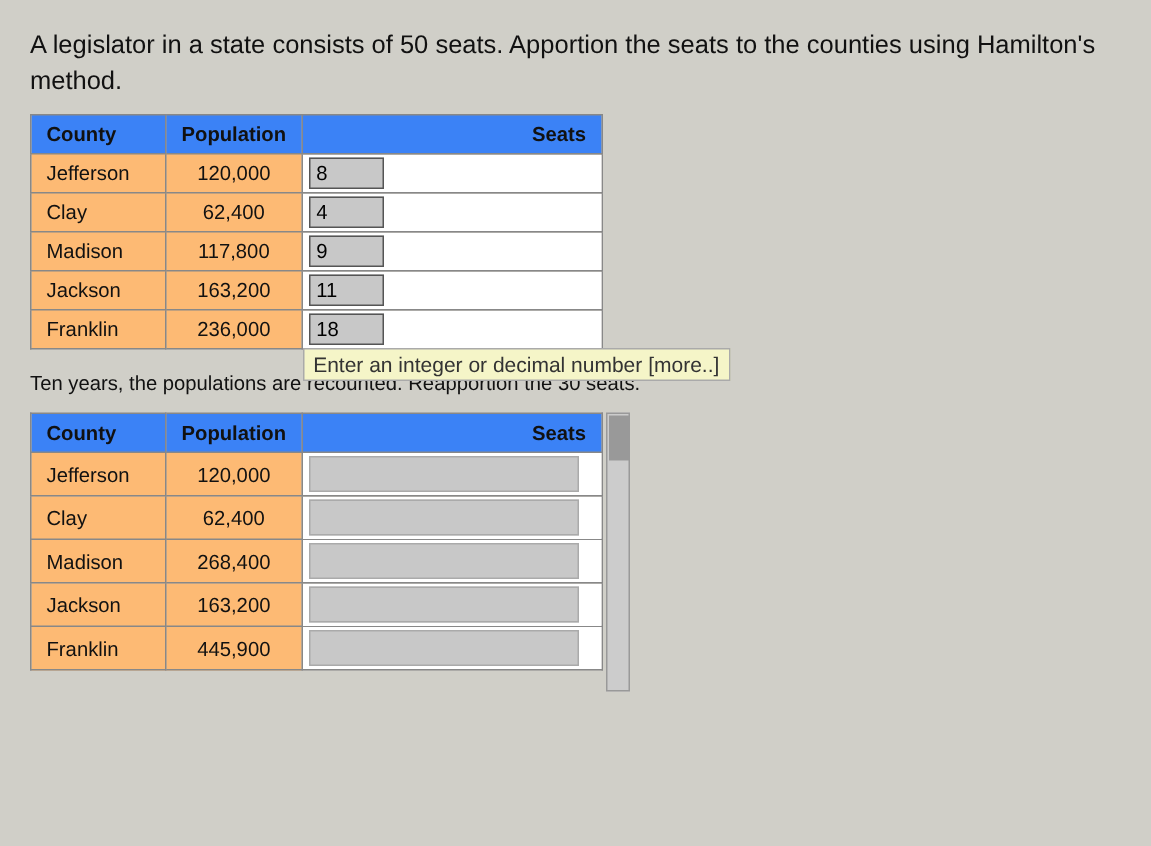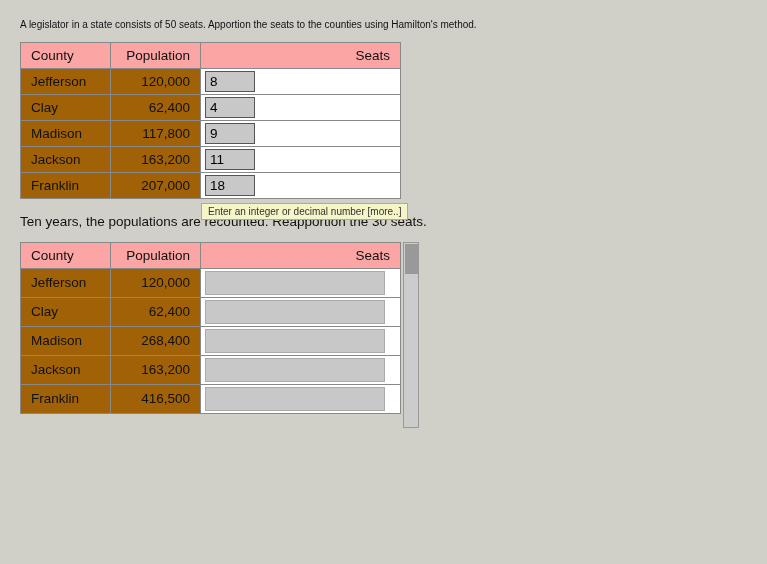--- a/index.html
+++ b/index.html
@@ -6,46 +6,46 @@
     body {
       font-family: Arial, sans-serif;
       font-size: 14px;
       background: #d0cfc8;
       width: 767px;
       min-height: 564px;
       padding: 18px 20px;
       color: #111;
     }
     .intro-text {
-      font-size: 10px;
+      font-size: 17px;
       margin-bottom: 10px;
       line-height: 1.4;
     }
     table {
       border-collapse: collapse;
       margin-bottom: 14px;
     }
     th, td {
       border: 1px solid #888;
       padding: 5px 10px;
       font-size: 13.5px;
-      background: #a16207;
+      background: #fdba74;
       min-width: 80px;
     }
     th {
-      background: #fca5a5;
-      font-weight: normal;
+      background: #3b82f6;
+      font-weight: bold;
       text-align: center;
     }
     th.county-header, td.county-cell {
       text-align: left;
       min-width: 90px;
     }
     th.pop-header, td.pop-cell {
-      text-align: right;
+      text-align: center;
       min-width: 90px;
     }
     th.seats-header {
       text-align: right;
       min-width: 200px;
     }
     td.seats-cell {
       padding: 2px 4px;
       background: #fff;
       position: relative;
@@ -66,21 +66,21 @@
       font-size: 13.5px;
       outline: none;
       height: 24px;
     }
     .tooltip {
       position: absolute;
       bottom: -22px;
       left: 0;
       background: #f5f5c8;
       border: 1px solid #aaa;
-      font-size: 10px;
+      font-size: 14px;
       padding: 2px 6px;
       white-space: nowrap;
       z-index: 10;
       color: #333;
     }
     .section-text {
       font-size: 13.5px;
       margin-bottom: 10px;
       margin-top: 8px;
       line-height: 1.4;
@@ -140,21 +140,21 @@
           <td class="pop-cell">117,800</td>
           <td class="seats-cell"><input type="text" class="seats-input" value="9" style=""></td>
         </tr>
         <tr>
           <td class="county-cell">Jackson</td>
           <td class="pop-cell">163,200</td>
           <td class="seats-cell"><input type="text" class="seats-input" value="11" style=""></td>
         </tr>
         <tr>
           <td class="county-cell">Franklin</td>
-          <td class="pop-cell">207,000</td>
+          <td class="pop-cell">236,000</td>
           <td class="seats-cell" style="position: relative; text-decoration: underline;"><input type="text" class="seats-input" value="18" style=""><div class="tooltip">Enter an integer or decimal number [more..]</div></td>
         </tr>
       </tbody>
   </table>
 </div>
 
 <p class="section-text">Ten years, the populations are recounted.  Reapportion the 30 seats.</p>
 
 <div class="table2-wrapper">
   <table>
@@ -181,21 +181,21 @@
           <td class="pop-cell">268,400</td>
           <td class="seats-cell"><input type="text" class="seats-input-blank" style=""></td>
         </tr>
         <tr>
           <td class="county-cell">Jackson</td>
           <td class="pop-cell">163,200</td>
           <td class="seats-cell"><input type="text" class="seats-input-blank" style=""></td>
         </tr>
         <tr>
           <td class="county-cell">Franklin</td>
-          <td class="pop-cell">416,500</td>
+          <td class="pop-cell">445,900</td>
           <td class="seats-cell"><input type="text" class="seats-input-blank" style=""></td>
         </tr>
       </tbody>
   </table>
   <div class="scroll-bar">
     <div class="scroll-thumb"></div>
   </div>
 </div>
 
 

